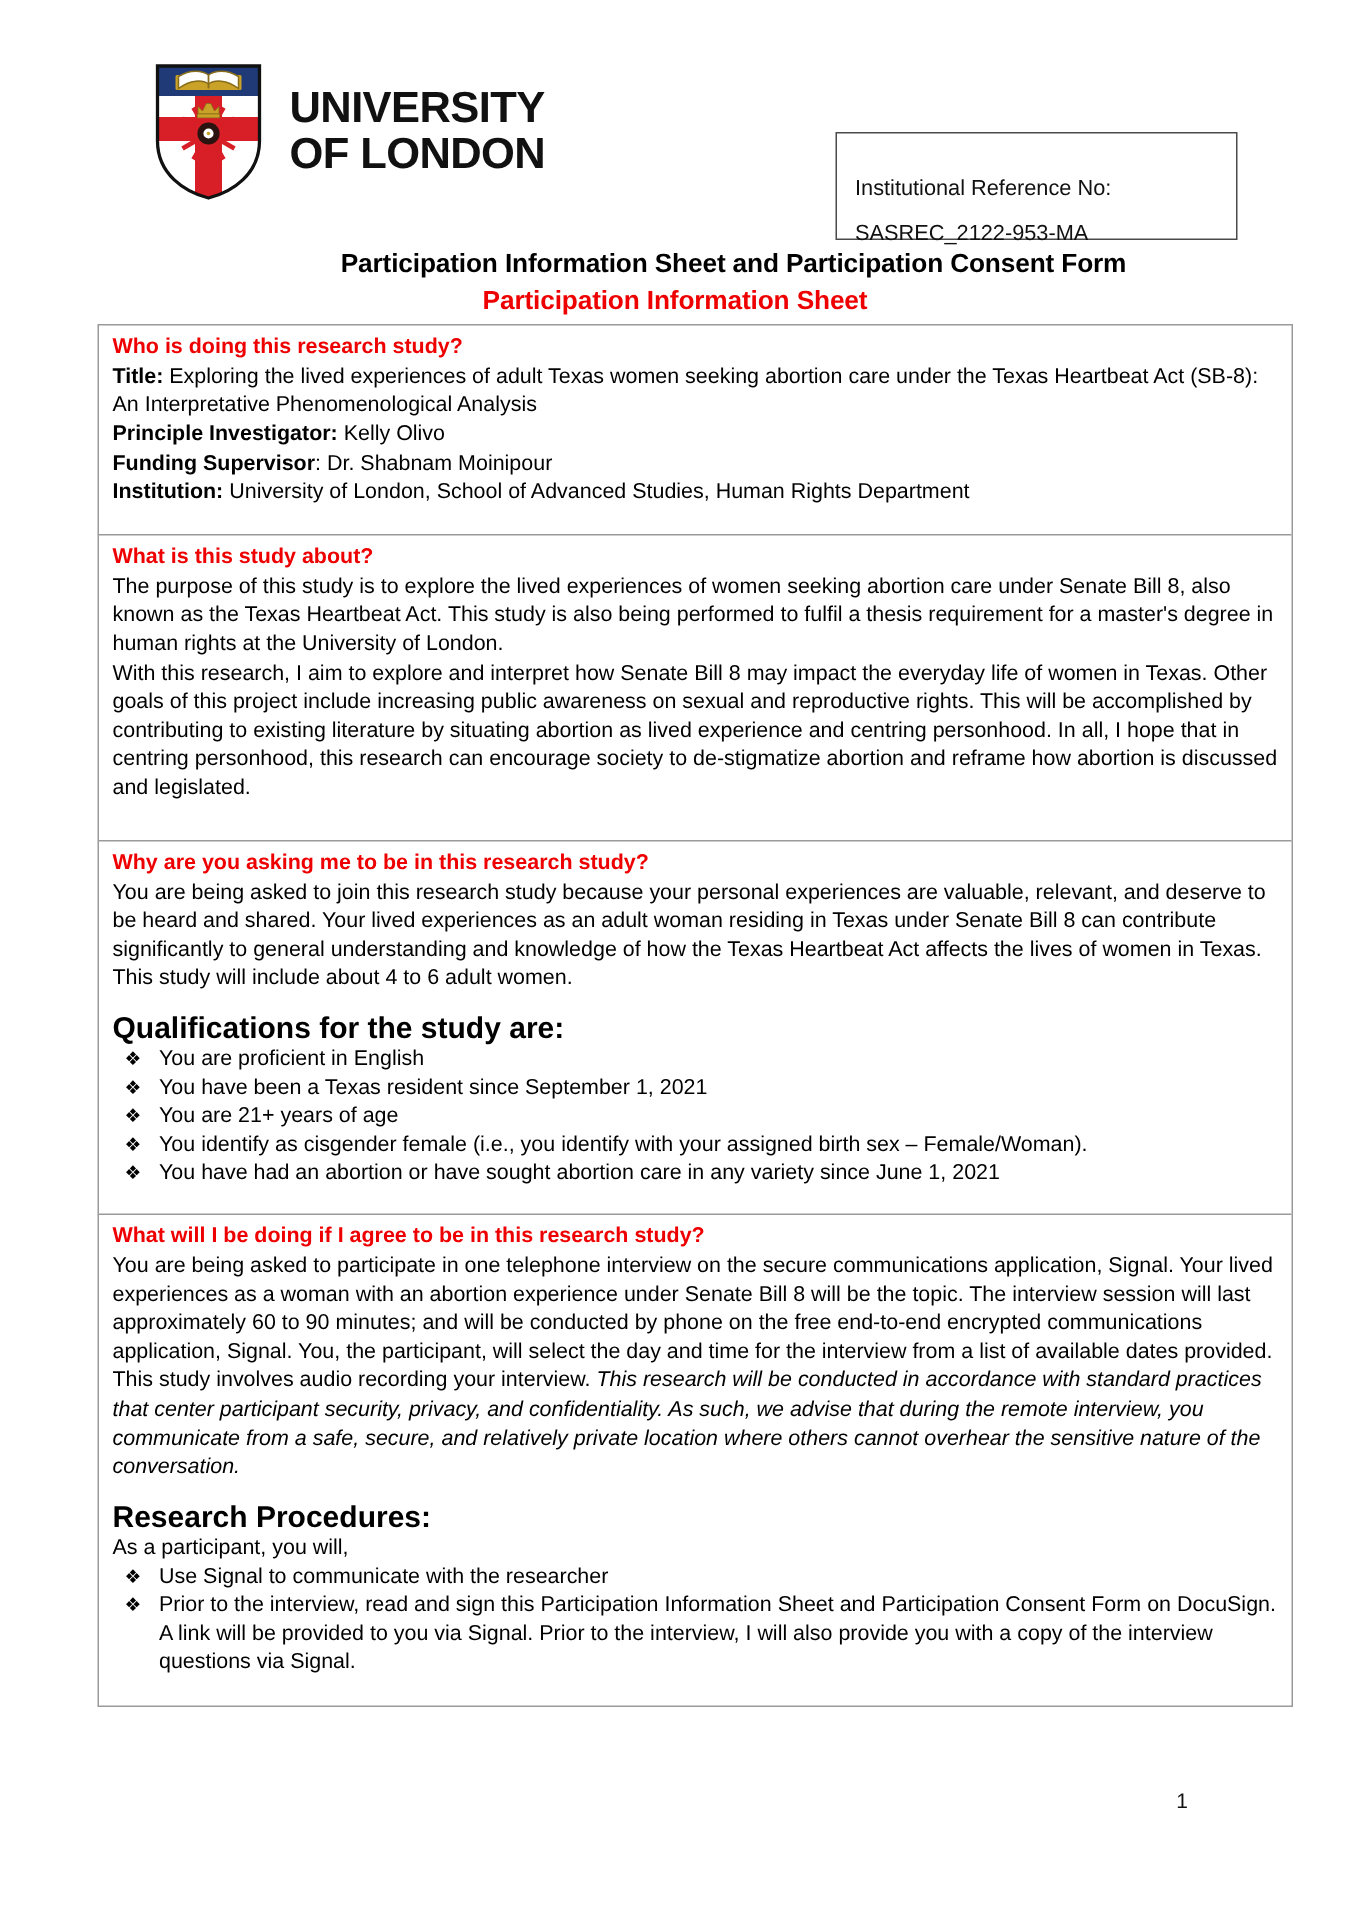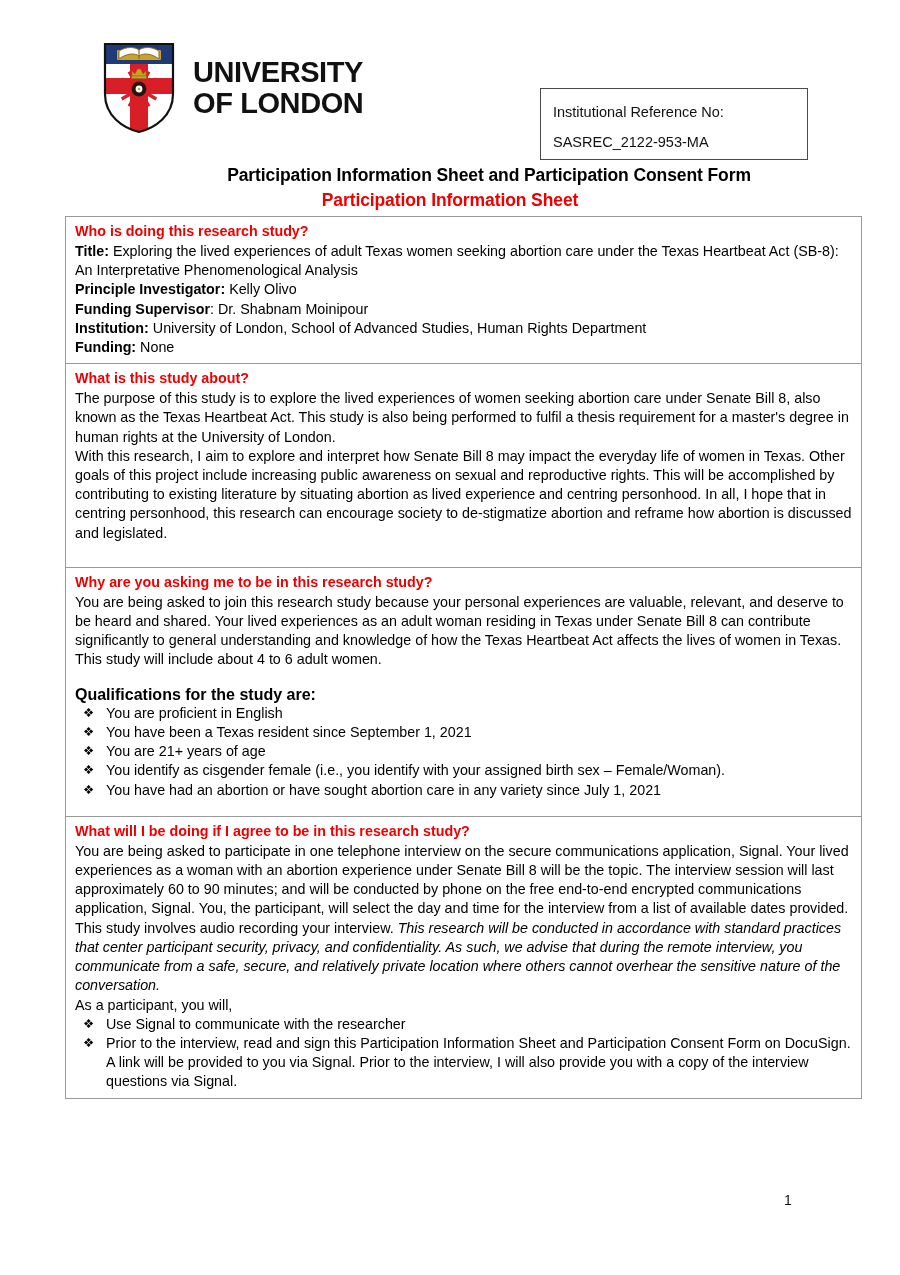--- a/index.html
+++ b/index.html
@@ -49,27 +49,27 @@
     font-family: "Liberation Sans", sans-serif;
     font-weight: bold;
     font-size: 29px;
     line-height: 31px;
     letter-spacing: -0.4px;
     color: #111111;
   }
 
   .refbox {
     position: absolute;
-    left: 540px;
+    left: 557px;
     top: 52px;
     width: 268px;
     height: 72px;
     border: 1.2px solid #4a4a4a;
     box-sizing: border-box;
-    padding: 8px 12px 0 12px;
+    padding: 22px 12px 0 12px;
   }
   .refbox-line {
     font-size: 14.5px;
     line-height: 30px;
     color: #111;
   }
 
   
   .doc-title {
     position: absolute;
@@ -100,21 +100,21 @@
     position: absolute;
     left: 65px;
     top: 216px;
     width: 797px;
     border: 1.1px solid #9a9a9a;
     box-sizing: border-box;
     background: #fff;
   }
   .sec {
     border-bottom: 1.1px solid #9a9a9a;
-    padding: 3px 9px 6px 9px;
+    padding: 3px 9px 18px 9px;
     box-sizing: border-box;
   }
   .sec:last-child { border-bottom: none; }
 
   .sec-head {
     color: #ee0000;
     font-weight: bold;
     font-size: 14.3px;
     line-height: 19px;
     margin: 2px 0 1px 0;
@@ -125,21 +125,21 @@
     line-height: 19.2px;
     margin: 0;
     color: #000;
     text-align: left;
   }
   .p.spaced { }
   .lbl { font-weight: bold; }
   .ital { font-style: italic; }
 
   .sub-head {
-    font-size: 16px;
+    font-size: 20px;
     line-height: 19.2px;
     font-weight: bold;
     margin: 15px 0 0 0;
   }
 
   ul.bullets {
     list-style: none;
     margin: 0;
     padding: 0;
   }
@@ -238,45 +238,45 @@
   <div class="doc-subtitle">Participation Information Sheet</div>
 
   <div class="sheet">
 
     <div class="sec">
       <div class="sec-head">Who is doing this research study?</div>
       <p class="p spaced"><span class="lbl">Title:</span><span> Exploring the lived experiences of adult Texas women seeking abortion care under the Texas Heartbeat Act (SB-8): An Interpretative Phenomenological Analysis</span></p>
       <p class="p spaced"><span class="lbl">Principle Investigator:</span><span> Kelly Olivo</span></p>
       <p class="p spaced"><span class="lbl">Funding Supervisor</span><span>: Dr. Shabnam Moinipour</span></p>
       <p class="p spaced"><span class="lbl">Institution:</span><span> University of London, School of Advanced Studies, Human Rights Department</span></p>
-      <p class="p spaced"><span class="lbl">Funding:</span><span> None</span></p>
     </div>
 
     <div class="sec tall-pad-lg">
       <div class="sec-head">What is this study about?</div>
       <p class="p">The purpose of this study is to explore the lived experiences of women seeking abortion care under Senate Bill 8, also known as the Texas Heartbeat Act. This study is also being performed to fulfil a thesis requirement for a master's degree in human rights at the University of London.</p>
       <p class="p spaced">With this research, I aim to explore and interpret how Senate Bill 8 may impact the everyday life of women in Texas. Other goals of this project include increasing public awareness on sexual and reproductive rights. This will be accomplished by contributing to existing literature by situating abortion as lived experience and centring personhood. In all, I hope that in centring personhood, this research can encourage society to de-stigmatize abortion and reframe how abortion is discussed and legislated.</p>
     </div>
 
     <div class="sec tall-pad">
       <div class="sec-head">Why are you asking me to be in this research study?</div>
       <p class="p">You are being asked to join this research study because your personal experiences are valuable, relevant, and deserve to be heard and shared. Your lived experiences as an adult woman residing in Texas under Senate Bill 8 can contribute significantly to general understanding and knowledge of how the Texas Heartbeat Act affects the lives of women in Texas. This study will include about 4 to 6 adult women.</p>
       <div class="sub-head">Qualifications for the study are:</div>
       <ul class="bullets">
         <li><span class="marker">❖</span><span>You are proficient in English</span></li>
         <li><span class="marker">❖</span><span>You have been a Texas resident since September 1, 2021</span></li>
         <li><span class="marker">❖</span><span>You are 21+ years of age</span></li>
         <li><span class="marker">❖</span><span>You identify as cisgender female (i.e., you identify with your assigned birth sex – Female/Woman).</span></li>
-        <li><span class="marker">❖</span><span>You have had an abortion or have sought abortion care in any variety since July 1, 2021</span></li>
+        <li><span class="marker">❖</span><span>You have had an abortion or have sought abortion care in any variety since June 1, 2021</span></li>
       </ul>
     </div>
 
     <div class="sec">
       <div class="sec-head">What will I be doing if I agree to be in this research study?</div>
       <p class="p"><span>You are being asked to participate in one telephone interview on the secure communications application, Signal. Your lived experiences as a woman with an abortion experience under Senate Bill 8 will be the topic. The interview session will last approximately 60 to 90 minutes; and will be conducted by phone on the free end-to-end encrypted communications application, Signal. You, the participant, will select the day and time for the interview from a list of available dates provided. This study involves audio recording your interview. </span><span class="ital">This research will be conducted in accordance with standard practices that center participant security, privacy, and confidentiality. As such, we advise that during the remote interview, you communicate from a safe, secure, and relatively private location where others cannot overhear the sensitive nature of the conversation.</span></p>
+      <div class="sub-head">Research Procedures:</div>
       <p class="p">As a participant, you will,</p>
       <ul class="bullets">
         <li><span class="marker">❖</span><span>Use Signal to communicate with the researcher</span></li>
         <li><span class="marker">❖</span><span>Prior to the interview, read and sign this Participation Information Sheet and Participation Consent Form on DocuSign. A link will be provided to you via Signal. Prior to the interview, I will also provide you with a copy of the interview questions via Signal.</span></li>
       </ul>
     </div>
 
   </div>
 
   <div class="page-num"><span>1</span></div>

